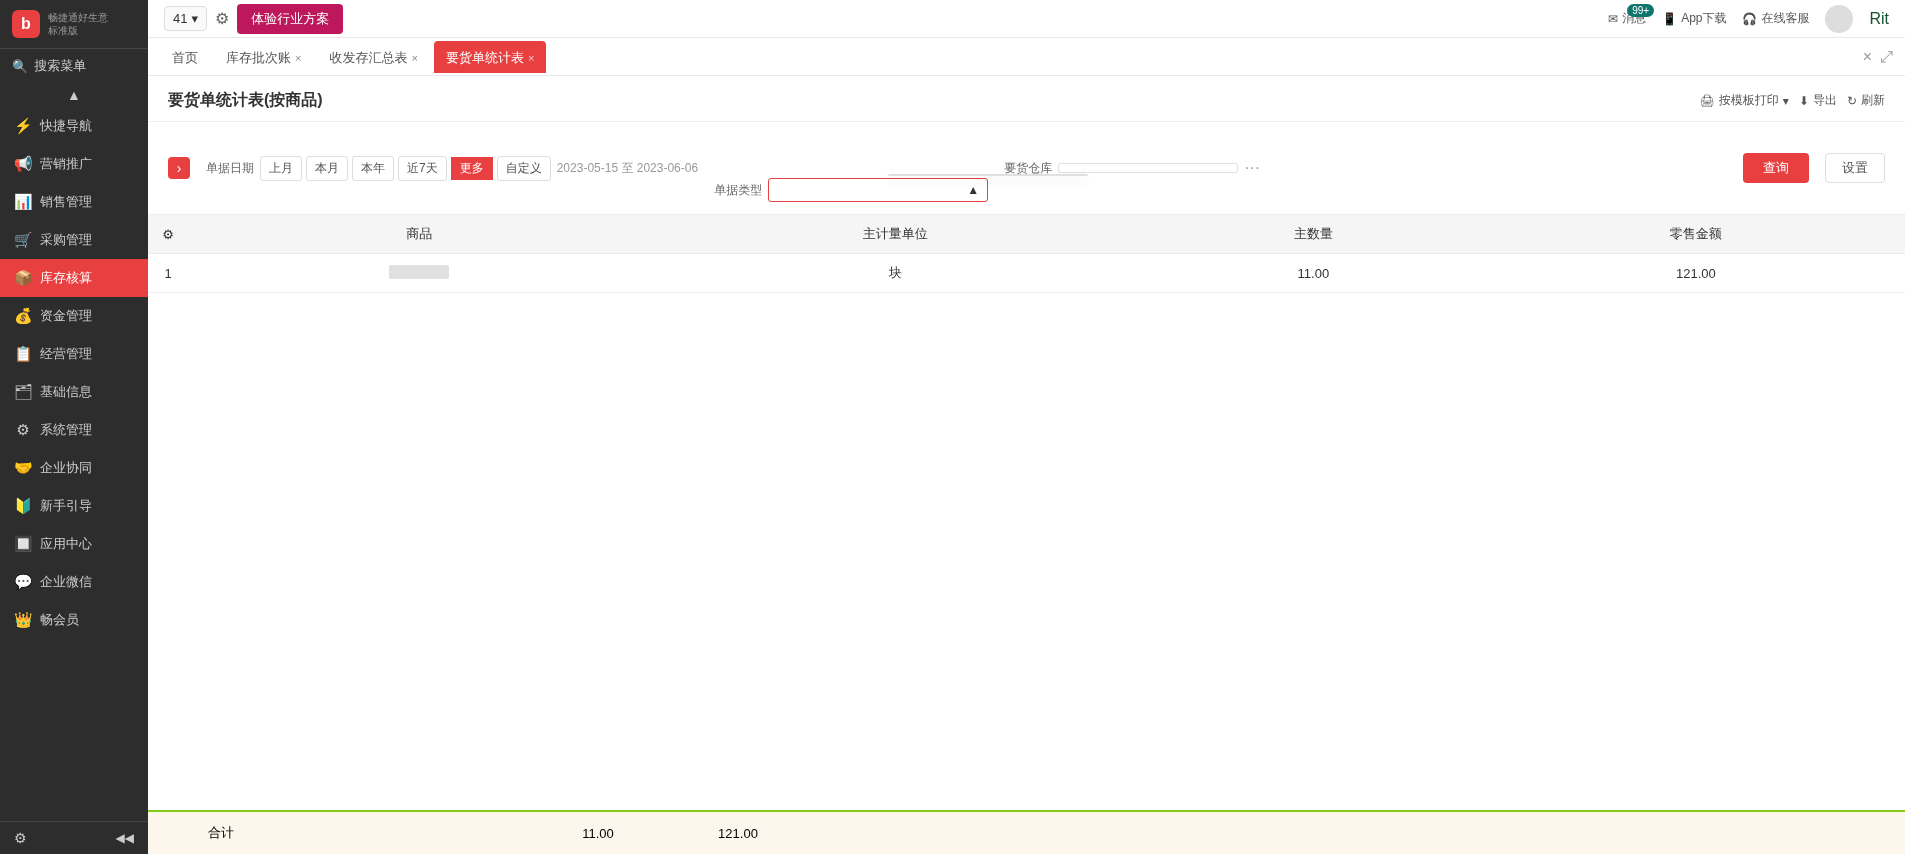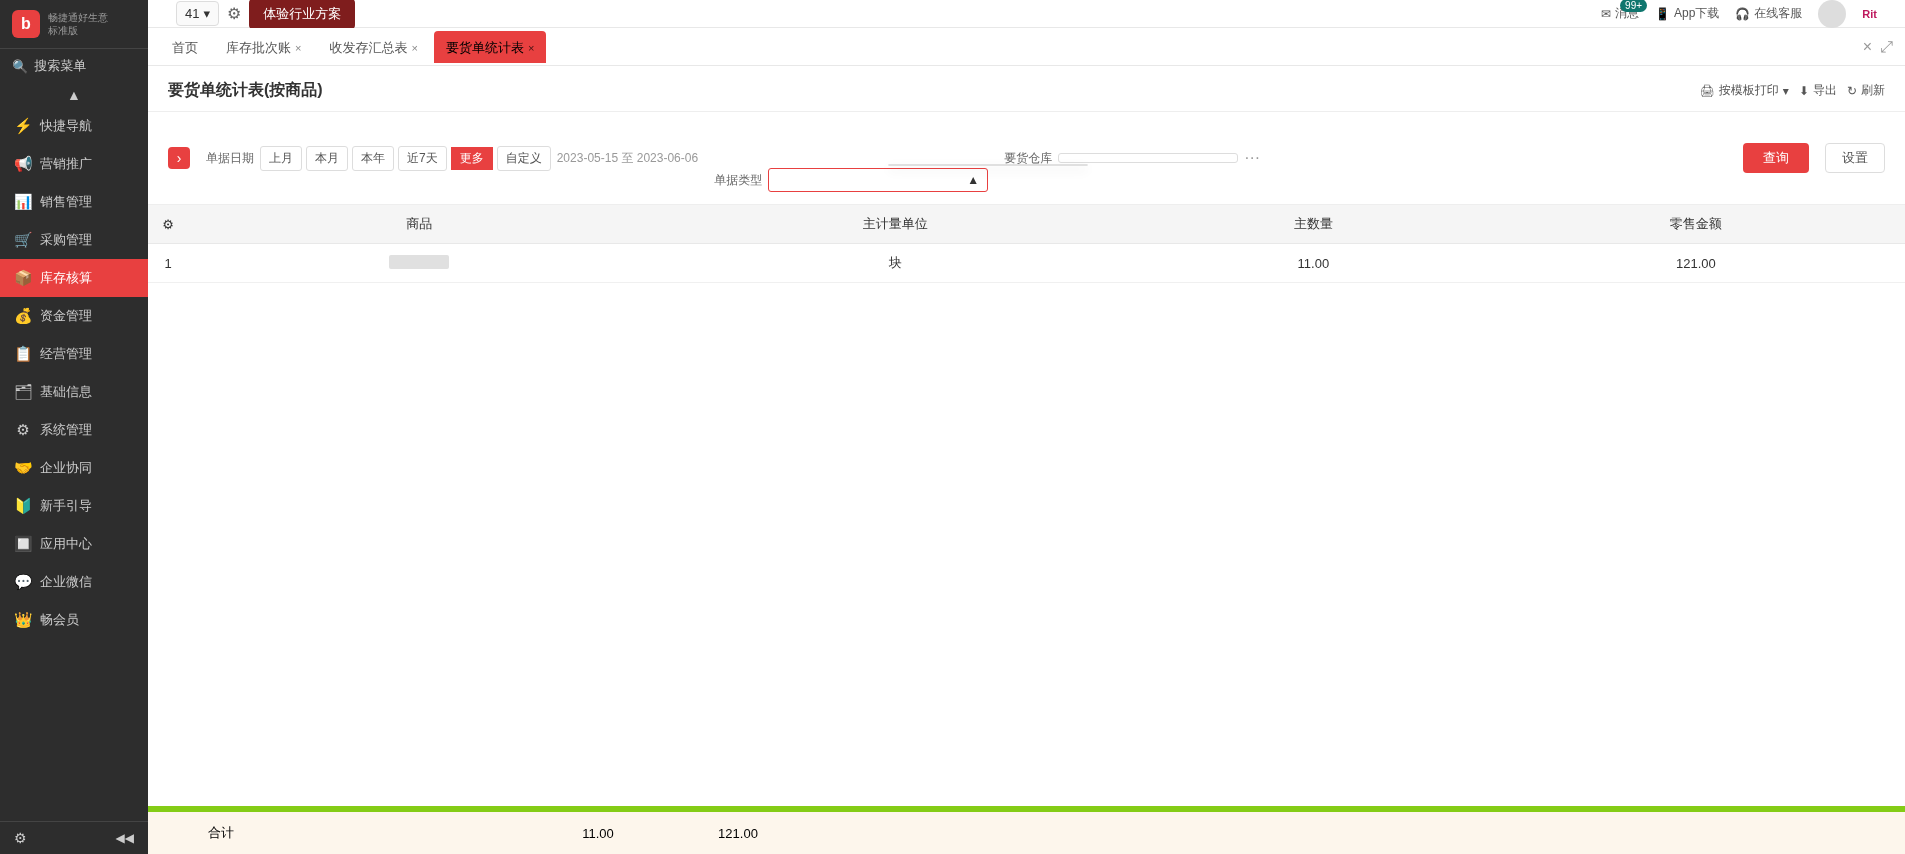--- a/index.html
+++ b/index.html
@@ -53,66 +53,66 @@
     .sidebar-scrollbar-btn { color: #ccc; cursor: pointer; font-size: 12px; }
 
     
     .main-area { flex: 1; display: flex; flex-direction: column; overflow: hidden; }
 
     
     .topbar {
       background: #fff;
       border-bottom: 1px solid #e8e8e8;
       display: flex; align-items: center;
-      padding: 0 28px;
-      height: 28px;
+      padding: 0 16px;
+      height: 38px;
       gap: 6px;
       flex-shrink: 0;
     }
     .topbar-left { display: flex; align-items: center; gap: 8px; flex: 1; }
     .topbar-store {
       display: flex; align-items: center; gap: 4px;
       border: 1px solid #ddd; border-radius: 4px;
       padding: 4px 8px; cursor: pointer; font-size: 13px; color: #333;
       background: #fafafa;
     }
     .topbar-settings { color: #666; cursor: pointer; font-size: 16px; }
     .topbar-trial-btn {
-      background: #7f1d1d; color: #fff; border: none;
+      background: #be185d; color: #fff; border: none;
       padding: 6px 14px; border-radius: 4px; cursor: pointer;
       font-size: 13px;
     }
     .topbar-right { display: flex; align-items: center; gap: 16px; }
     .topbar-msg { display: flex; align-items: center; gap: 4px; cursor: pointer; color: #555; font-size: 12px; position: relative; }
     .badge { background: #0f766e; color: #fff; border-radius: 10px; padding: 1px 5px; font-size: 10px; position: absolute; top: -6px; right: -8px; }
     .topbar-app { display: flex; align-items: center; gap: 4px; cursor: pointer; color: #555; font-size: 12px; }
     .topbar-service { display: flex; align-items: center; gap: 4px; cursor: pointer; color: #555; font-size: 12px; }
     .topbar-avatar { width: 28px; height: 28px; background: #ddd; border-radius: 50%; cursor: pointer; }
-    .topbar-username { font-size: 11px; color: #be185d; cursor: pointer; font-weight: bold; }
+    .topbar-username { font-size: 16px; color: #14532d; cursor: pointer; }
 
     
     .tabbar {
       background: #fff;
       border-bottom: 1px solid #e8e8e8;
       display: flex; align-items: center;
       padding: 0 12px;
       height: 38px;
       gap: 4px;
       flex-shrink: 0;
       position: relative;
     }
     .tab {
       display: flex; align-items: center; gap: 4px;
       padding: 6px 12px; cursor: pointer;
       font-size: 13px; color: #555;
       border-top: 2px solid transparent;
       position: relative;
     }
     .tab.active {
-      background: #e84040; color: #000000; border-radius: 4px 4px 0 0;
+      background: #e84040; color: #ffffff; border-radius: 4px 4px 0 0;
     }
     .tab-close { cursor: pointer; font-size: 11px; color: inherit; opacity: 0.7; }
     .tabbar-actions { margin-left: auto; display: flex; align-items: center; gap: 8px; }
     .tabbar-close-btn { cursor: pointer; color: #999; font-size: 16px; }
     .tabbar-expand-btn { cursor: pointer; color: #999; font-size: 16px; }
 
     
     .page-content {
       flex: 1; overflow: hidden; display: flex; flex-direction: column;
       background: #f5f5f5; padding: 0;
@@ -211,21 +211,21 @@
     .data-table th:first-child { width: 40px; }
     .data-table td {
       padding: 10px 12px; border-bottom: 1px solid #f0f0f0;
       text-align: center; color: #333;
     }
     .cell-blurred { background: #e0e0e0; border-radius: 2px; display: inline-block; width: 60px; height: 14px; }
 
     
     .table-footer {
       background: #fdf6ec;
-      border-top: 6px solid #84cc16;
+      border-top: 2px solid #84cc16;
       padding: 12px 20px;
       display: flex; align-items: center;
       flex-shrink: 0;
     }
 
     
     ::-webkit-scrollbar { width: 6px; height: 6px; }
     ::-webkit-scrollbar-thumb { background: #ccc; border-radius: 3px; }
     ::-webkit-scrollbar-track { background: transparent; }
 

